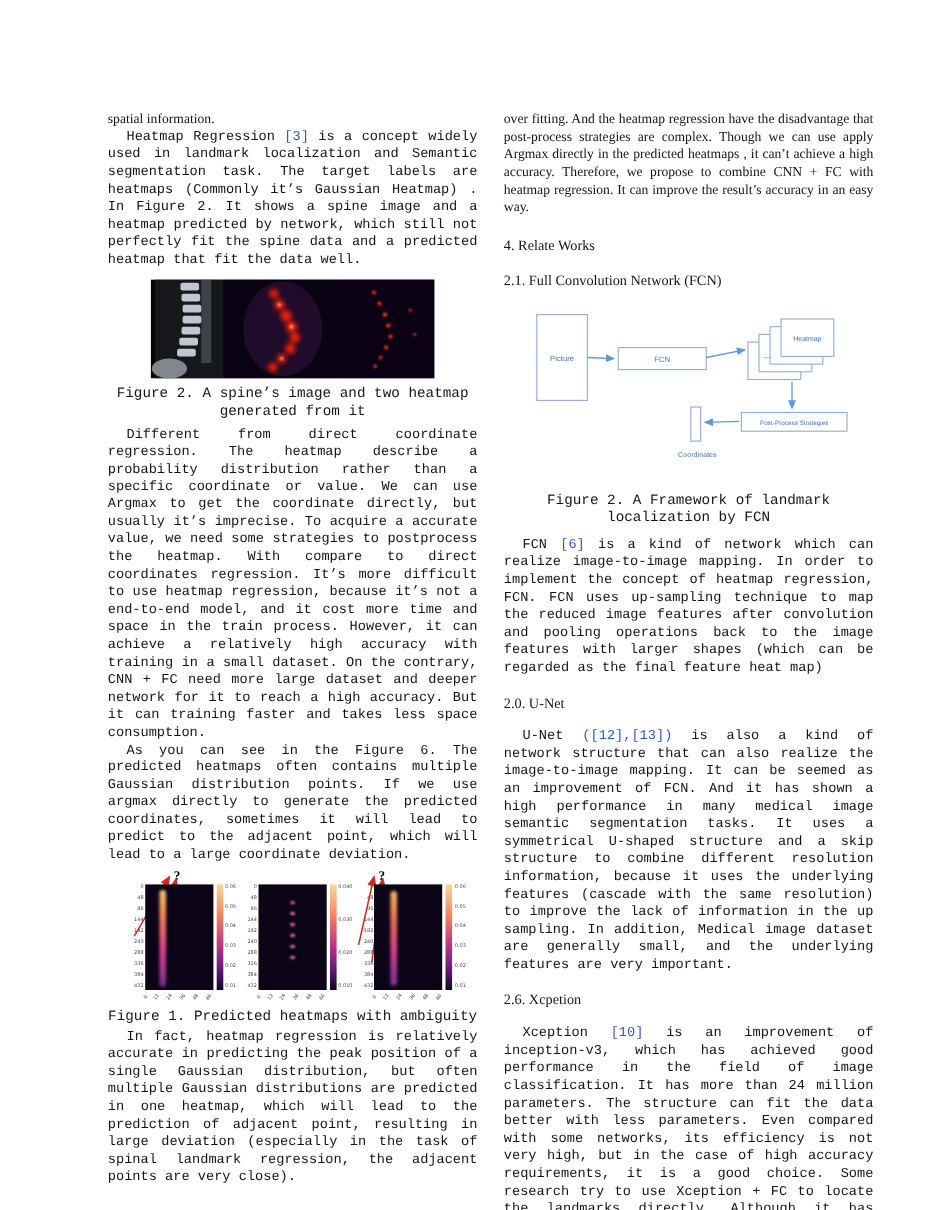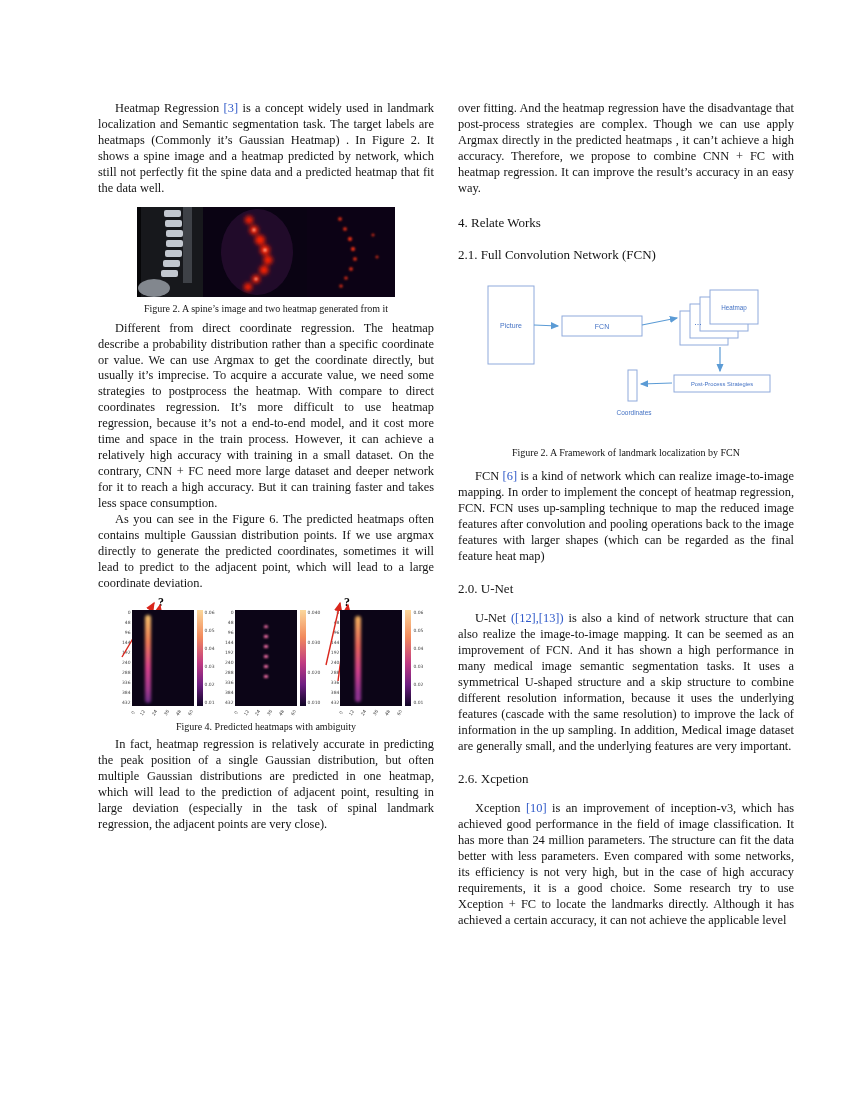--- a/index.html
+++ b/index.html
@@ -5,28 +5,28 @@
   html,body { margin:0; padding:0; background:#ffffff; }
   .page {
     position:relative; width:850px; height:1100px; background:#fff;
     font-family:"Liberation Serif","DejaVu Serif",serif; color:#141414;
     overflow:hidden;
   }
   .col { position:absolute; top:101px; width:336px; font-size:12.4px; line-height:1.285; text-align:justify; }
   .col-left  { left:98px; }
   .col-right { left:458px; }
   p.para { margin:0; }
-  p.indent { text-indent:17px; }
+  p.indent { text-indent:17px;font-family:Liberation Mono, monospace; }
   .cite { color:#2e58c8; text-decoration:none; cursor:pointer; }
   h2.sect, h3.sect { font-weight:400; font-size:13px; margin:18px 0 14px; text-align:left; text-indent:0; }
   h3.sub { margin:16px 0 14px; }
   figure { margin:0; }
   .fig2 { margin:10px 0 6px; text-align:center; text-indent:0; }
   .fig2 svg { display:block; margin:0 auto; }
-  figcaption, .caption { font-size:10px; text-align:center; text-indent:0; margin-top:6px; line-height:1.2; }
+  figcaption, .caption { font-size:13px; text-align:center; text-indent:0; margin-top:6px; line-height:1.2;font-family:Liberation Mono, monospace; }
   .caption { margin:12px 0 10px; }
   
   .fig3 { margin:14px 0 4px; }
   .panels { position:relative; width:346px; margin:18px auto 0; display:flex; gap:7px; justify-content:center; }
   .panel { display:flex; align-items:flex-start; }
   .tiny span { display:block; }
   .yticks { display:flex; flex-direction:column; justify-content:space-between; height:96px; width:12px;
             font-family:"DejaVu Sans",sans-serif; font-size:4.5px; color:#444; text-align:right; padding-right:1px; }
   .plotwrap { display:flex; flex-direction:column; }
   .plot { width:62px; height:96px; background:#0c0517; position:relative; overflow:hidden; }
@@ -51,20 +51,21 @@
   .diagram { margin:6px 0 0; }
   .pageno { position:absolute; top:1006px; left:0; width:100%; text-align:center; font-size:12.2px; }
 </style>
 </head>
 <body>
 
 <div class="page">
 
   <div class="col col-left">
 
+    <p class="para">spatial information.</p>
 
     <p class="para indent"><span>Heatmap Regression </span><a class="cite">[3]</a><span> is a concept widely used in landmark localization and Semantic segmentation task. The target labels are  heatmaps (Commonly it’s Gaussian Heatmap) . In Figure 2. It shows a spine image and a heatmap predicted by network, which still not perfectly fit the spine data and a predicted heatmap that fit the data well.</span></p>
 
     <figure class="fig2">
       <svg width="258" height="90" viewBox="0 0 258 90">
         <defs>
           <filter id="glow" x="-80%" y="-80%" width="260%" height="260%">
               <feGaussianBlur stdDeviation="2.2"></feGaussianBlur>
             </filter>
           <filter id="glow2" x="-80%" y="-80%" width="260%" height="260%">
@@ -235,21 +236,21 @@
           <div class="cticks tiny">
               <span>0.06</span>
               <span>0.05</span>
               <span>0.04</span>
               <span>0.03</span>
               <span>0.02</span>
               <span>0.01</span>
             </div>
         </div>
       </div>
-      <figcaption>Figure 4. Predicted heatmaps with ambiguity</figcaption>
+      <figcaption>Figure 1. Predicted heatmaps with ambiguity</figcaption>
     </figure>
 
     <p class="para indent">In fact, heatmap regression is relatively accurate in predicting the peak position of a single Gaussian distribution, but often multiple Gaussian distributions are predicted in one heatmap, which will lead to the prediction of adjacent point, resulting in large deviation (especially in the task of spinal landmark regression, the adjacent points are very close).</p>
   </div>
 
   <div class="col col-right">
 
     <p class="para">over fitting. And the heatmap regression have the disadvantage that post-process strategies are complex. Though we can use apply Argmax directly in the predicted heatmaps , it can’t achieve a high accuracy. Therefore, we propose to combine CNN + FC with heatmap regression.  It can improve the result’s accuracy in an easy way.</p>
 
     <h2 class="sect">4. Relate Works</h2>

